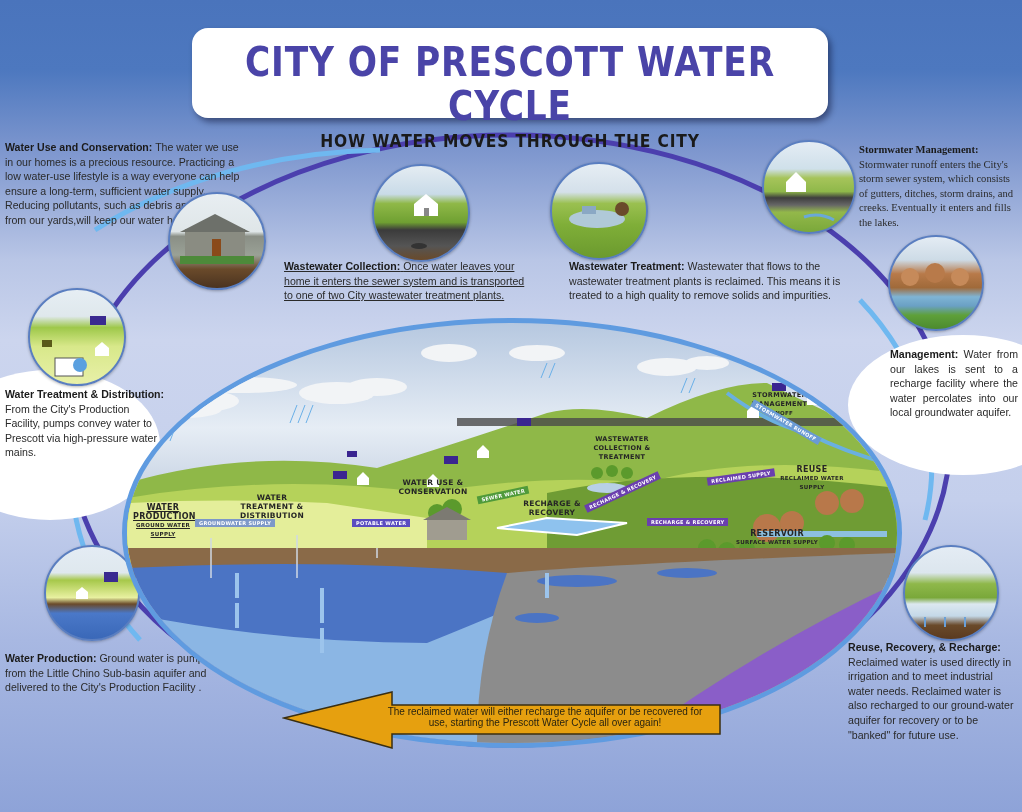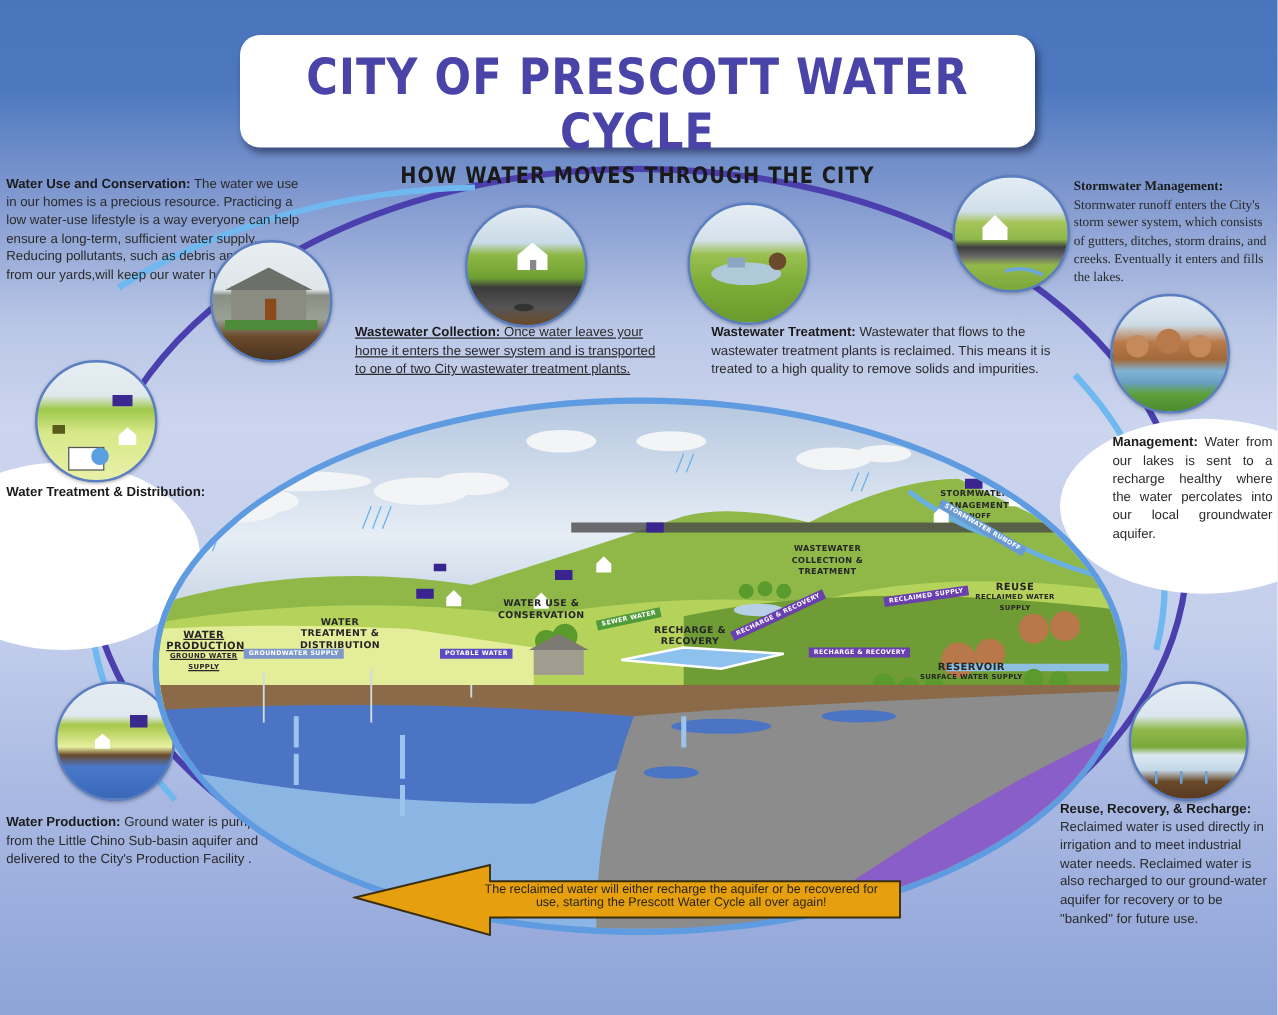--- a/index.html
+++ b/index.html
@@ -60,25 +60,26 @@
   <span>Wastewater that flows to the wastewater treatment plants is reclaimed. This means it is treated to a high quality to remove solids and impurities.</span>
 </div>
 
 <div class="abs txt" style="left:859px;top:143px;width:160px;font-family:Liberation Serif, serif;">
   <b>Stormwater Management:</b><br>
   <span>Stormwater runoff enters the City's storm sewer system, which consists of gutters, ditches, storm drains, and creeks. Eventually  it enters  and fills the lakes.</span>
 </div>
 
 <div class="abs txt justify" style="left:890px;top:347px;width:128px;">
   <b>Management:</b>
-  <span>Water from our lakes is sent to a recharge healthy where the water percolates into our local groundwater aquifer.</span>
+  <span>Water from our lakes is sent to a recharge facility where the water percolates into our local groundwater aquifer.</span>
 </div>
 
 <div class="abs txt" style="left:5px;top:387px;width:160px;">
   <b>Water Treatment &amp; Distribution:</b><br>
+  <span>From the City's Production Facility, pumps convey water to Prescott via high-pressure water mains.</span>
 </div>
 
 <div class="abs txt" style="left:5px;top:651px;width:225px;">
   <b>Water Production:</b>
   <span>Ground water is pumped from the Little Chino Sub-basin aquifer and delivered to the City's Production Facility .</span>
 </div>
 
 <div class="abs txt" style="left:848px;top:640px;width:172px;">
   <b>Reuse, Recovery, &amp; Recharge:</b><br>
   <span>Reclaimed water is used directly in irrigation and to meet industrial water needs. Reclaimed water is also recharged to our ground-water aquifer for recovery or to be "banked" for future use.</span>
@@ -251,21 +252,21 @@
   </svg>
 
   
   <div class="lbl" style="left:6px;top:180px;width:60px;text-decoration:underline;">
     <div style="font-size:8px;">WATER PRODUCTION</div>
     <div style="font-size:5.5px;">GROUND WATER SUPPLY</div>
   </div>
   <div class="lbl" style="left:105px;top:170px;width:80px;text-align:center;">WATER TREATMENT &amp; DISTRIBUTION</div>
   <div class="lbl" style="left:270px;top:155px;width:72px;">WATER USE &amp; CONSERVATION</div>
   <div class="lbl" style="left:395px;top:176px;width:60px;">RECHARGE &amp; RECOVERY</div>
-  <div class="lbl" style="left:460px;top:112px;width:70px;font-size:6.5px;margin-left:40px;">WASTEWATER COLLECTION &amp; TREATMENT</div>
+  <div class="lbl" style="left:460px;top:112px;width:70px;font-size:6.5px;">WASTEWATER COLLECTION &amp; TREATMENT</div>
   <div class="lbl" style="left:620px;top:68px;width:65px;">
     <div style="font-size:6.5px;">STORMWATER MANAGEMENT</div>
     <div style="font-size:5.5px;">RUNOFF</div>
   </div>
   <div class="lbl" style="left:640px;top:142px;width:90px;">
     <div style="font-size:8px;">REUSE</div>
     <div style="font-size:5.5px;">RECLAIMED WATER SUPPLY</div>
   </div>
   <div class="lbl" style="left:605px;top:206px;width:90px;">
     <div style="font-size:8px;">RESERVOIR</div>

